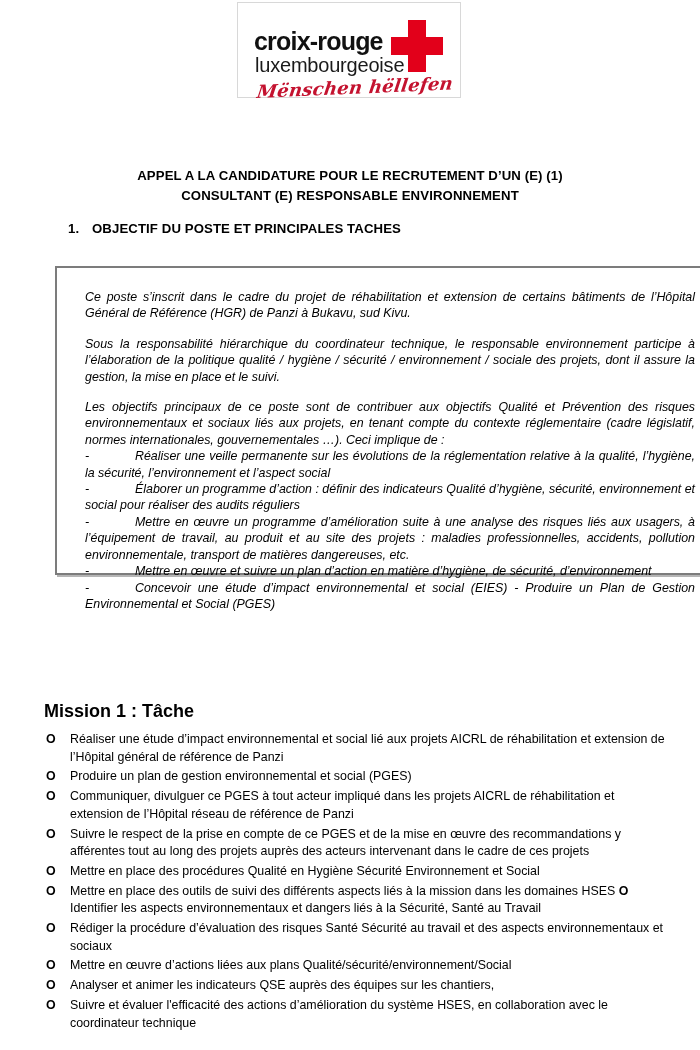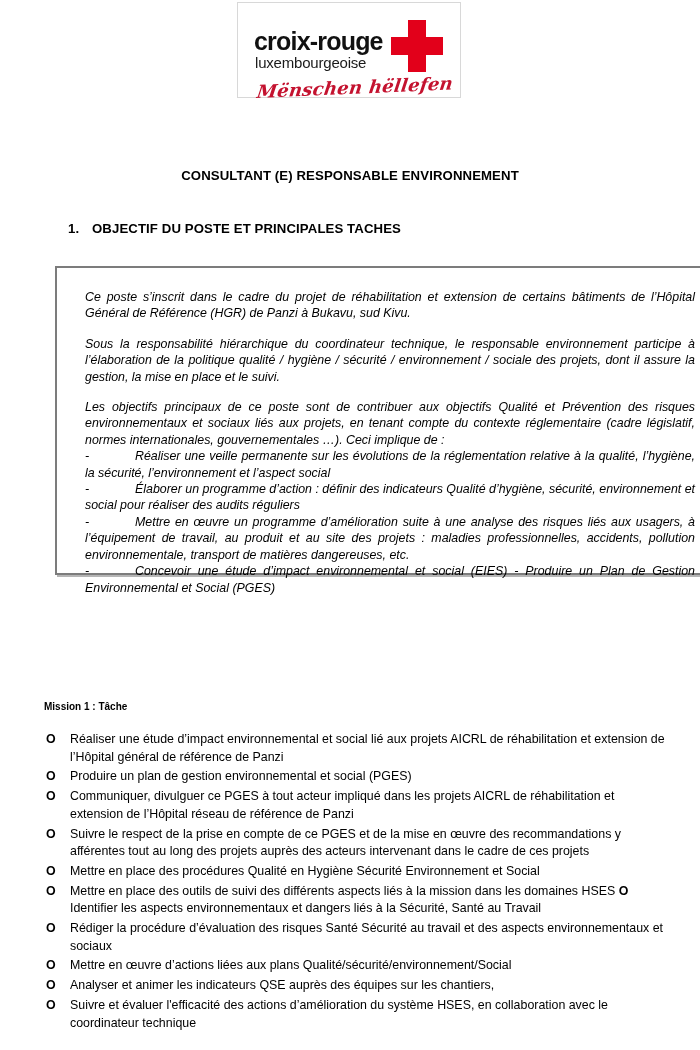--- a/index.html
+++ b/index.html
@@ -43,21 +43,21 @@
     letter-spacing: -0.8px;
     line-height: 1;
     color: #111111;
   }
   .logo-sub {
     position: absolute;
     left: 17px;
     top: 52px;
     font-family: "Liberation Sans", sans-serif;
     font-weight: normal;
-    font-size: 15px;
+    font-size: 20px;
     letter-spacing: -0.2px;
     line-height: 1;
     color: #1a1a1a;
   }
   .logo-tagline {
     position: absolute;
     left: 19px;
     top: 78px;
     font-family: "DejaVu Serif", serif;
     font-style: italic;
@@ -149,21 +149,21 @@
   .frame-body .plain-item {
     margin: 0;
     text-align: justify;
   }
 
   
   .mission-heading {
     position: absolute;
     left: 44px;
     top: 701px;
-    font-size: 10px;
+    font-size: 18px;
     font-weight: bold;
   }
 
   
   .task-list {
     position: absolute;
     left: 44px;
     top: 731px;
     width: 624px;
     font-size: 12.4px;
@@ -201,39 +201,41 @@
     <div class="logo-sub">luxembourgeoise</div>
     <div class="logo-tagline">Mënschen hëllefen</div>
     <div class="cross">
       <span class="bar bar-h"></span>
       <span class="bar bar-v"></span>
     </div>
   </div>
 </div>
 
 <div class="doc-title">
+  <div>APPEL A LA CANDIDATURE POUR LE RECRUTEMENT D’UN (E) (1)</div>
   <div>CONSULTANT (E) RESPONSABLE ENVIRONNEMENT</div>
 </div>
 
 <div class="section-heading">
   <span class="num">1.</span><span>OBJECTIF DU POSTE ET PRINCIPALES TACHES</span>
 </div>
 
 <div class="frame-box">
   <div class="frame-body">
     <p>Ce poste s’inscrit dans le cadre du projet de réhabilitation et extension de certains bâtiments de l’Hôpital Général de Référence (HGR) de Panzi à Bukavu, sud Kivu.</p>
     <p>Sous la responsabilité hiérarchique du coordinateur technique, le responsable environnement participe à l’élaboration de la politique qualité / hygiène / sécurité / environnement / sociale des projets, dont il assure la gestion, la mise en place et le suivi.</p>
     <p class="tight">Les objectifs principaux de ce poste sont de contribuer aux objectifs Qualité et Prévention des risques environnementaux et sociaux liés aux projets, en tenant compte du contexte réglementaire (cadre législatif, normes internationales, gouvernementales …). Ceci implique de :</p>
 
     <p class="dash-item"><span class="dash">-</span><span>Réaliser une veille permanente sur les évolutions de la réglementation relative à la qualité, l’hygiène, la sécurité, l’environnement et l’aspect social</span></p>
 
     <p class="dash-item"><span class="dash">-</span><span>Élaborer un programme d’action : définir des indicateurs Qualité d’hygiène, sécurité, environnement et social pour réaliser des audits réguliers</span></p>
 
     <p class="dash-item"><span class="dash">-</span><span>Mettre en œuvre un programme d’amélioration suite à une analyse des risques liés aux usagers, à l’équipement de travail, au produit et au site des projets : maladies professionnelles, accidents, pollution environnementale, transport de matières dangereuses, etc.</span></p>
 
+    <p class="dash-item"><span class="dash">-</span><span>Mettre en œuvre et suivre un plan d’action en matière d’hygiène, de sécurité, d’environnement</span></p>
 
 
     <p class="dash-item"><span class="dash">-</span><span>Concevoir une étude d’impact environnemental et social (EIES)  - Produire un Plan de Gestion Environnemental et Social (PGES)</span></p>
   </div>
 </div>
 
 <div class="mission-heading">Mission 1 :  Tâche</div>
 
 <div class="task-list">
 

